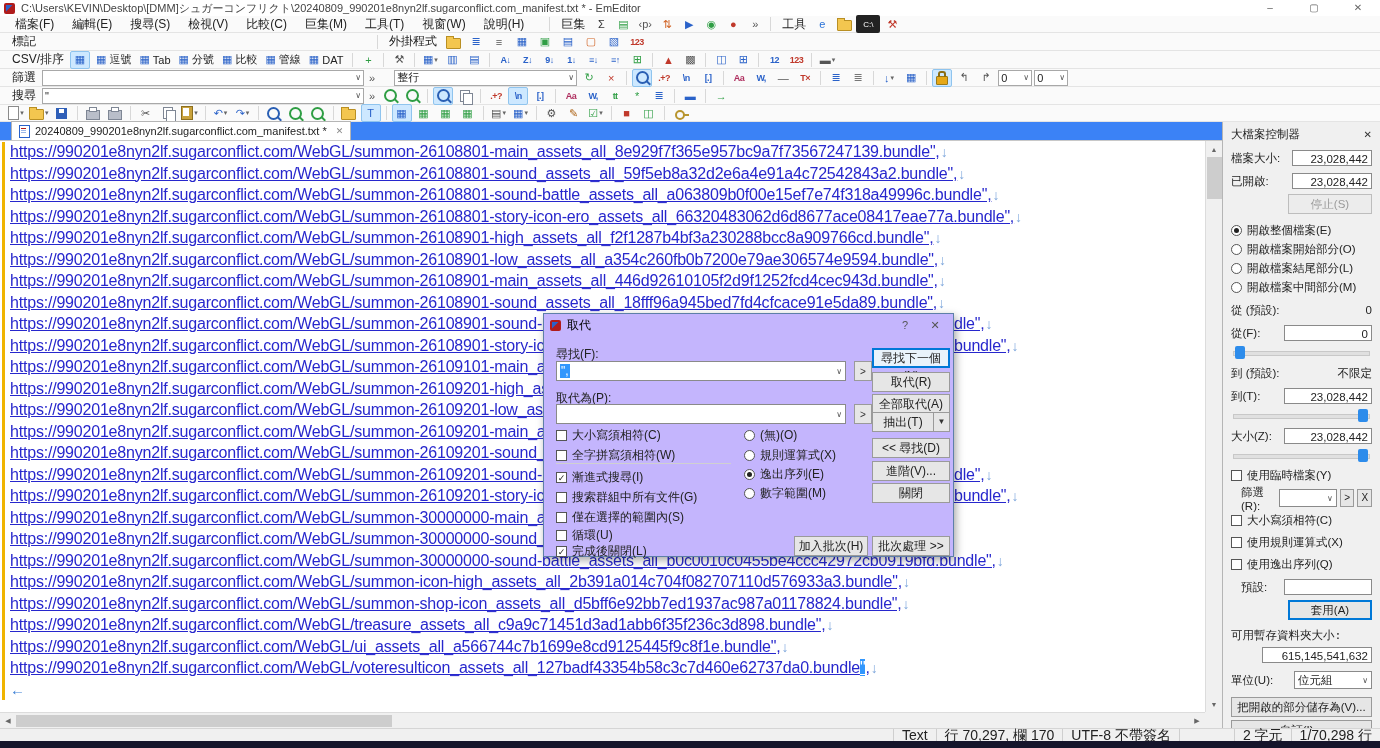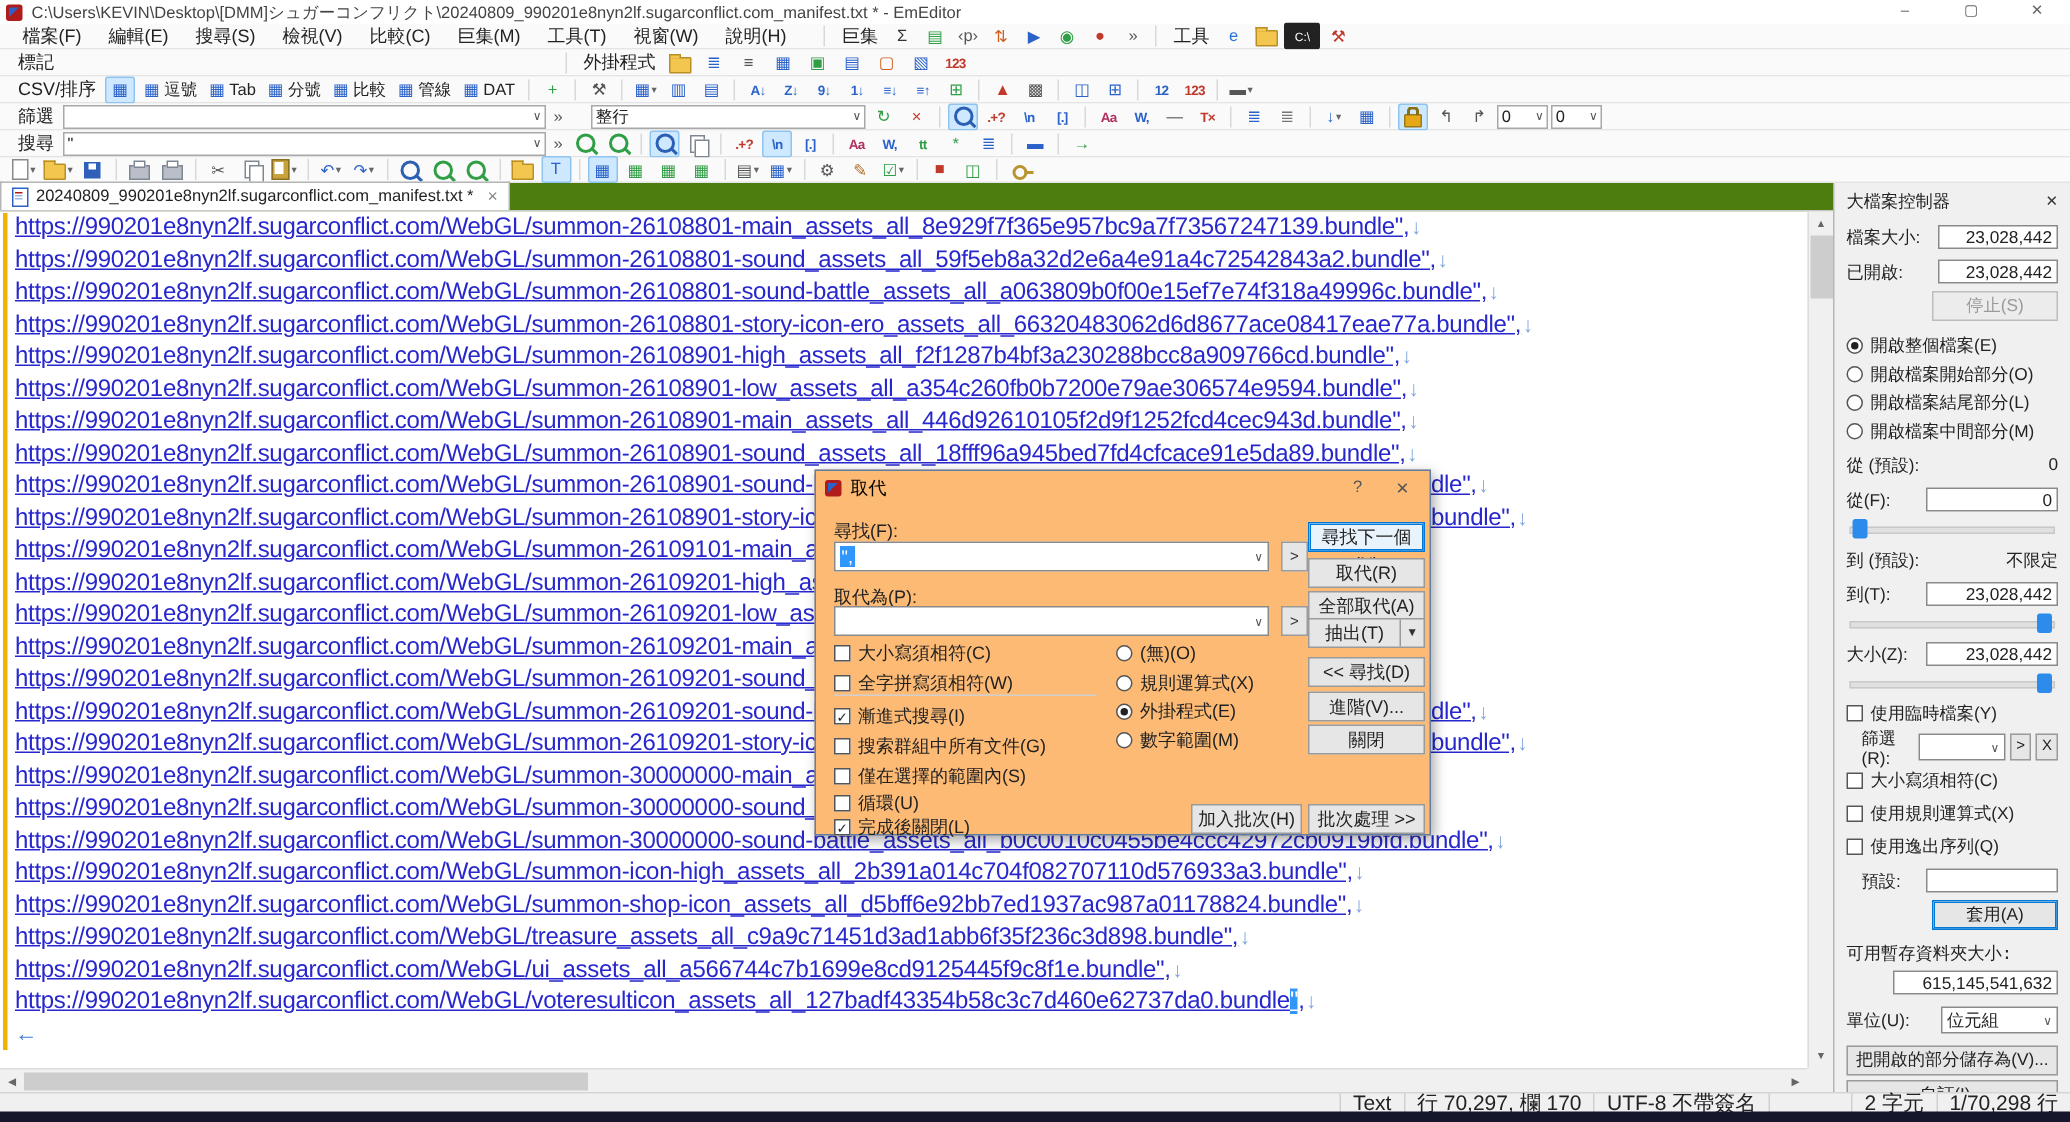--- a/index.html
+++ b/index.html
@@ -40,21 +40,21 @@
   .i-save::before{content:"";position:absolute;top:1px;left:3px;width:5px;height:4px;background:#fff;}
   .i-print{width:12px;height:8px;background:#b9bec9;border:1px solid #7e8694;display:inline-block;position:relative;margin-top:4px;}
   .i-print::before{content:"";position:absolute;top:-4px;left:2px;width:6px;height:3px;background:#fff;border:1px solid #7e8694;}
   .i-copy{width:8px;height:10px;background:#fff;border:1px solid #7e8694;display:inline-block;position:relative;}
   .i-copy::before{content:"";position:absolute;top:2px;left:2px;width:8px;height:10px;background:#fff;border:1px solid #7e8694;}
   .i-paste{width:10px;height:12px;background:#c9a23c;border:1px solid #8d6f1f;display:inline-block;position:relative;}
   .i-paste::before{content:"";position:absolute;top:1px;left:1px;width:6px;height:8px;background:#fff;}
   .i-key{width:6px;height:6px;border:2px solid #b8952e;border-radius:50%;display:inline-block;position:relative;margin-top:3px;}
   .i-key::after{content:"";position:absolute;right:-6px;top:2px;width:6px;height:2px;background:#b8952e;}
   
-  .tabbar{left:0;top:122px;width:1222px;height:19px;background:#4d7c0f;border-bottom:1px solid #c8c8c8;display:flex;align-items:flex-end;padding-left:0;box-sizing:border-box;}
+  .tabbar{left:0;top:122px;width:1222px;height:19px;background:#3b82f6;border-bottom:1px solid #c8c8c8;display:flex;align-items:flex-end;padding-left:11px;box-sizing:border-box;}
   .tab{height:18px;background:#fff;border:1px solid #b5b5b5;border-bottom:none;display:flex;align-items:center;padding:0 7px;gap:5px;font-size:11px;}
   .tabicon{width:9px;height:11px;background:#fff;border:1px solid #2a62c9;position:relative;flex:none;}
   .tabicon::after{content:"";position:absolute;left:1px;top:2px;width:5px;height:1px;background:#b01c1c;box-shadow:0 2px 0 #9bb7e8,0 4px 0 #9bb7e8;}
   .tabclose{color:#888;font-size:9px;margin-left:4px;}
   
   .editor{left:0;top:141px;width:1205px;height:571px;background:#fff;overflow:hidden;padding-left:28px;}
   .mod-strip{position:absolute;left:2px;top:1px;width:3px;height:558px;background:#f0b400;}
   .lines{position:absolute;left:10px;top:0;right:0;}
   .line{position:relative;height:21.5px;line-height:21.5px;white-space:nowrap;font-size:16px;letter-spacing:-0.2px;}
   .u{color:#2727cd;text-decoration:underline;}
@@ -63,21 +63,21 @@
   .selch{background:#3297fd;color:#fff;text-decoration:underline;}
   .eof{color:#3a7fd5;font-size:15px;}
   
   .vscroll{left:1205px;top:141px;width:17px;height:571px;background:#f0f0f0;border-left:1px solid #dcdcdc;}
   .hscroll{left:0;top:712px;width:1205px;height:16px;background:#f0f0f0;border-top:1px solid #dcdcdc;display:flex;align-items:center;}
   .sarrow{width:16px;height:16px;font-size:7px;color:#666;display:flex;align-items:center;justify-content:center;flex:none;}
   .vthumb{position:absolute;left:1px;top:16px;width:15px;height:42px;background:#cdcdcd;}
   .hthumb{position:absolute;left:16px;top:2px;width:376px;height:12px;background:#cdcdcd;}
   .corner{left:1205px;top:712px;width:17px;height:16px;background:#f0f0f0;}
   
-  .dialog{left:543px;top:313px;width:409px;height:242px;background:#fdba74;border:1px solid #5e7fa8;box-shadow:2px 3px 8px rgba(0,0,0,.35);z-index:50;font-size:12px;}
+  .dialog{left:543px;top:313px;width:409px;height:242px;background:#c4b5fd;border:1px solid #5e7fa8;box-shadow:2px 3px 8px rgba(0,0,0,.35);z-index:50;font-size:12px;}
   .dtitle{height:22px;display:flex;align-items:center;padding:0 6px;gap:6px;}
   .dtitle .t{font-size:12px;color:#000;}
   .dtbtn{margin-left:auto;color:#555;font-size:11px;width:24px;text-align:center;}
   .dtbtn.x{margin-left:0;}
   .dlabel{position:absolute;font-size:12px;}
   .dcombo{position:absolute;height:20px;background:#fff;border:1px solid #8a8a8a;display:flex;align-items:center;padding:0 3px;box-sizing:border-box;}
   .dchip{background:#3297fd;color:#fff;font-size:12px;padding:0 1px;}
   .dexp{position:absolute;width:18px;height:20px;background:#e6e6e6;border:1px solid #9a9a9a;text-align:center;line-height:20px;font-size:10px;color:#333;box-sizing:border-box;}
   .dbtn{position:absolute;left:328px;width:78px;height:20px;background:#e6e6e6;border:1px solid #9a9a9a;text-align:center;line-height:18px;font-size:12px;box-sizing:border-box;}
   .dbtn.default{border:1px solid #0078d7;box-shadow:inset 0 0 0 1px #0078d7;background:#e9f3fb;}
@@ -504,21 +504,21 @@
       <div class="radrow" style="top: 114px;">
         <span class="rad"></span>
         <span>(無)(O)</span>
       </div>
       <div class="radrow" style="top: 134px;">
         <span class="rad"></span>
         <span>規則運算式(X)</span>
       </div>
       <div class="radrow" style="top: 153px;">
         <span class="rad on"></span>
-        <span>外掛程式(E)</span>
+        <span>逸出序列(E)</span>
       </div>
       <div class="radrow" style="top: 172px;">
         <span class="rad"></span>
         <span>數字範圍(M)</span>
       </div>
     </div>
   <div id="dialog-buttons">
       <div class="dbtn default" style="top: 34px;">尋找下一個(N)</div>
       <div class="dbtn" style="top: 58px;">取代(R)</div>
       <div class="dbtn" style="top: 80px;">全部取代(A)</div>

